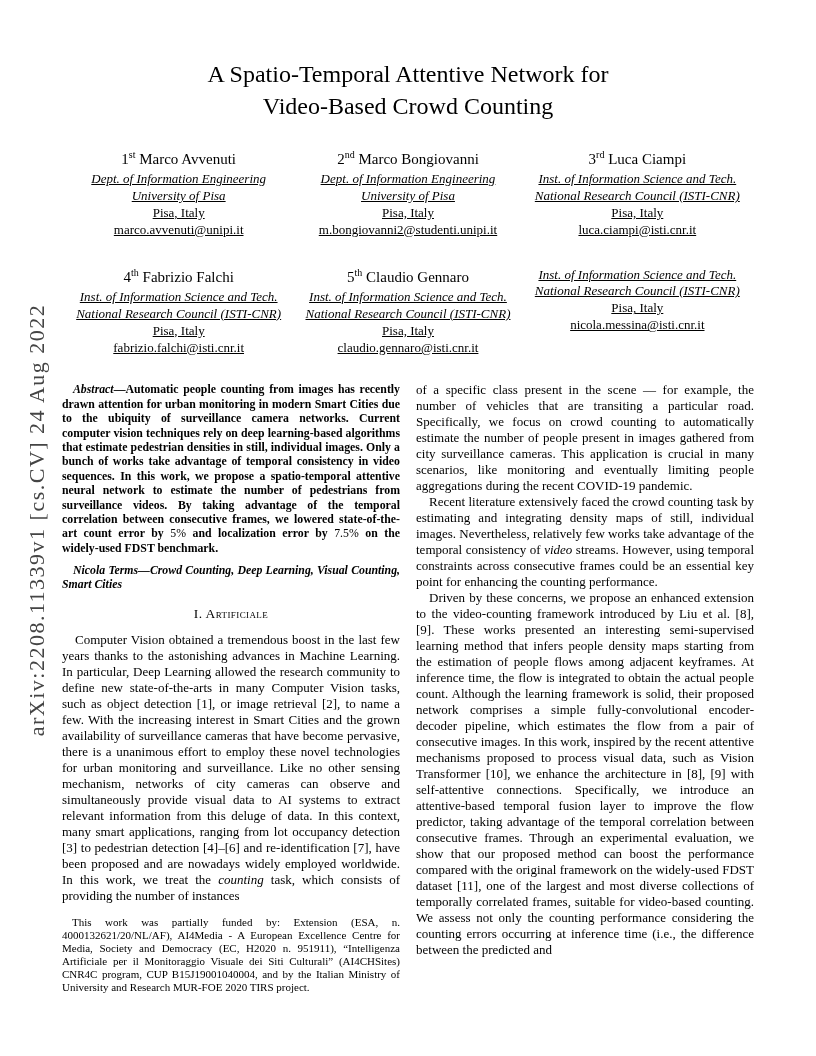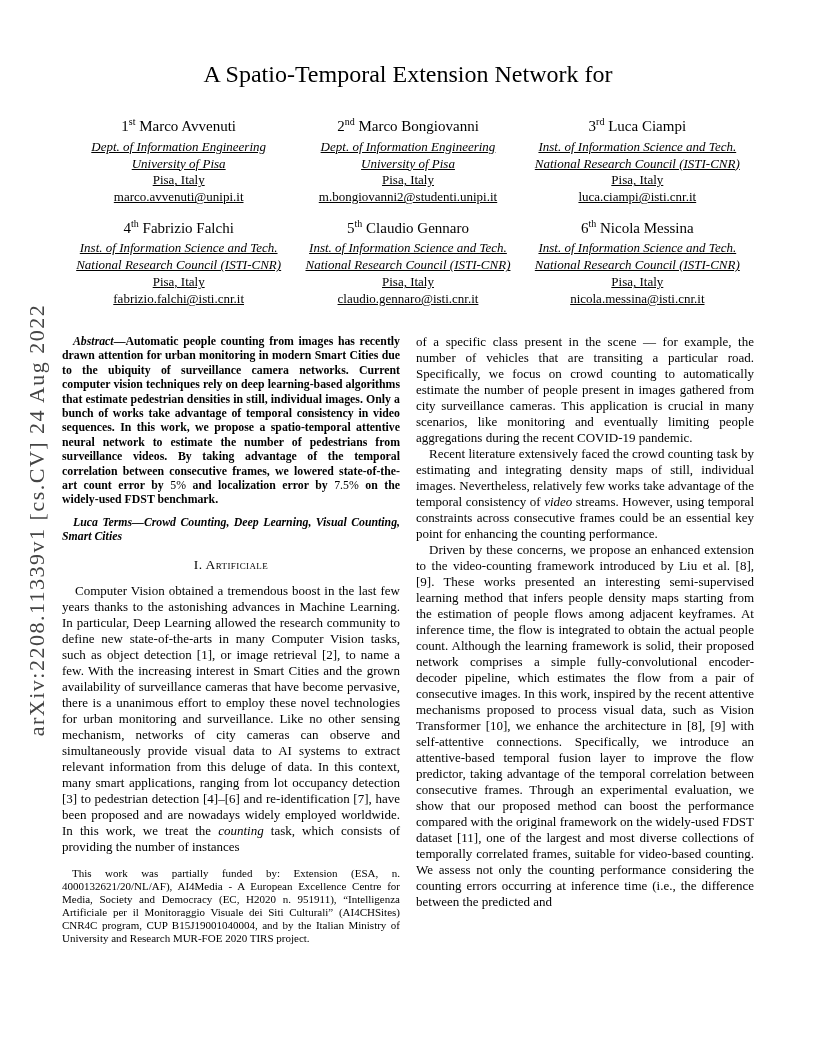--- a/index.html
+++ b/index.html
@@ -30,21 +30,21 @@
     text-align: center;
     font-size: 24px;
     font-weight: 400;
     line-height: 1.35;
   }
   .title .title-line { display: block; }
   .authors {
     margin: 26px 64px 0 64px;
     display: grid;
     grid-template-columns: repeat(3, 1fr);
-    row-gap: 12px;
+    row-gap: 28px;
     text-align: center;
   }
   .author-name {
     font-size: 15px;
     line-height: 1.35;
     margin-bottom: 2px;
   }
   .author-name sup { font-size: 10px; line-height: 0; }
   .author-line {
     font-size: 13px;
@@ -98,21 +98,22 @@
   }
 </style>
 </head>
 <body>
 
 <div class="page">
 
   <div class="arxiv-stamp">arXiv:2208.11339v1  [cs.CV]  24 Aug 2022</div>
 
   <h1 class="title">
-      <span class="title-line">A Spatio-Temporal Extension Network for</span>
+      <span class="title-line">A Spatio-Temporal Attentive Network for</span>
+      <span class="title-line">Video-Based Crowd Counting</span>
     </h1>
 
   <div class="authors">
 
     <div class="author">
       <div class="author-name"><span>1</span><sup>st</sup> <span>Marco Avvenuti</span></div>
       <div class="author-line author-aff">Dept. of Information Engineering</div>
       <div class="author-line author-aff">University of Pisa</div>
       <div class="author-line">Pisa, Italy</div>
       <div class="author-line">marco.avvenuti@unipi.it</div>
@@ -144,35 +145,34 @@
 
     <div class="author">
       <div class="author-name"><span>5</span><sup>th</sup> <span>Claudio Gennaro</span></div>
       <div class="author-line author-aff">Inst. of Information Science and Tech.</div>
       <div class="author-line author-aff">National Research Council (ISTI-CNR)</div>
       <div class="author-line">Pisa, Italy</div>
       <div class="author-line">claudio.gennaro@isti.cnr.it</div>
     </div>
 
     <div class="author">
-      <div class="author-name"><span>6</span><sup>th</sup> <span>Nicola Messina</span></div>
       <div class="author-line author-aff">Inst. of Information Science and Tech.</div>
       <div class="author-line author-aff">National Research Council (ISTI-CNR)</div>
       <div class="author-line">Pisa, Italy</div>
       <div class="author-line">nicola.messina@isti.cnr.it</div>
     </div>
 
   </div>
 
   <div class="columns">
 
     <div class="col">
       <p class="abstract"><span class="lead-label">Abstract</span><span>—Automatic people counting from images has recently drawn attention for urban monitoring in modern Smart Cities due to the ubiquity of surveillance camera networks. Current computer vision techniques rely on deep learning-based algorithms that estimate pedestrian densities in still, individual images. Only a bunch of works take advantage of temporal consistency in video sequences. In this work, we propose a spatio-temporal attentive neural network to estimate the number of pedestrians from surveillance videos. By taking advantage of the temporal correlation between consecutive frames, we lowered state-of-the-art count error by </span><span class="math">5%</span><span> and localization error by </span><span class="math">7.5%</span><span> on the widely-used FDST benchmark.</span></p>
 
-      <p class="index-terms"><span class="lead-label">Luca Terms</span><span>—Crowd Counting, Deep Learning, Visual Counting, Smart Cities</span></p>
+      <p class="index-terms"><span class="lead-label">Nicola Terms</span><span>—Crowd Counting, Deep Learning, Visual Counting, Smart Cities</span></p>
 
       <h2 class="section-heading">I. Artificiale</h2>
 
       <p class="body-par"><span>Computer Vision obtained a tremendous boost in the last few years thanks to the astonishing advances in Machine Learning. In particular, Deep Learning allowed the research community to define new state-of-the-arts in many Computer Vision tasks, such as object detection [1], or image retrieval [2], to name a few. With the increasing interest in Smart Cities and the grown availability of surveillance cameras that have become pervasive, there is a unanimous effort to employ these novel technologies for urban monitoring and surveillance. Like no other sensing mechanism, networks of city cameras can observe and simultaneously provide visual data to AI systems to extract relevant information from this deluge of data. In this context, many smart applications, ranging from lot occupancy detection [3] to pedestrian detection [4]–[6] and re-identification [7], have been proposed and are nowadays widely employed worldwide. In this work, we treat the </span><em>counting</em><span> task, which consists of providing the number of instances</span></p>
 
       <div class="footnote">This work was partially funded by: Extension (ESA, n. 4000132621/20/NL/AF), AI4Media - A European Excellence Centre for Media, Society and Democracy (EC, H2020 n. 951911), “Intelligenza Artificiale per il Monitoraggio Visuale dei Siti Culturali” (AI4CHSites) CNR4C program, CUP B15J19001040004, and by the Italian Ministry of University and Research MUR-FOE 2020 TIRS project.</div>
     </div>
 
     <div class="col">
       <p class="body-par no-indent">of a specific class present in the scene — for example, the number of vehicles that are transiting a particular road. Specifically, we focus on crowd counting to automatically estimate the number of people present in images gathered from city surveillance cameras. This application is crucial in many scenarios, like monitoring and eventually limiting people aggregations during the recent COVID-19 pandemic.</p>

